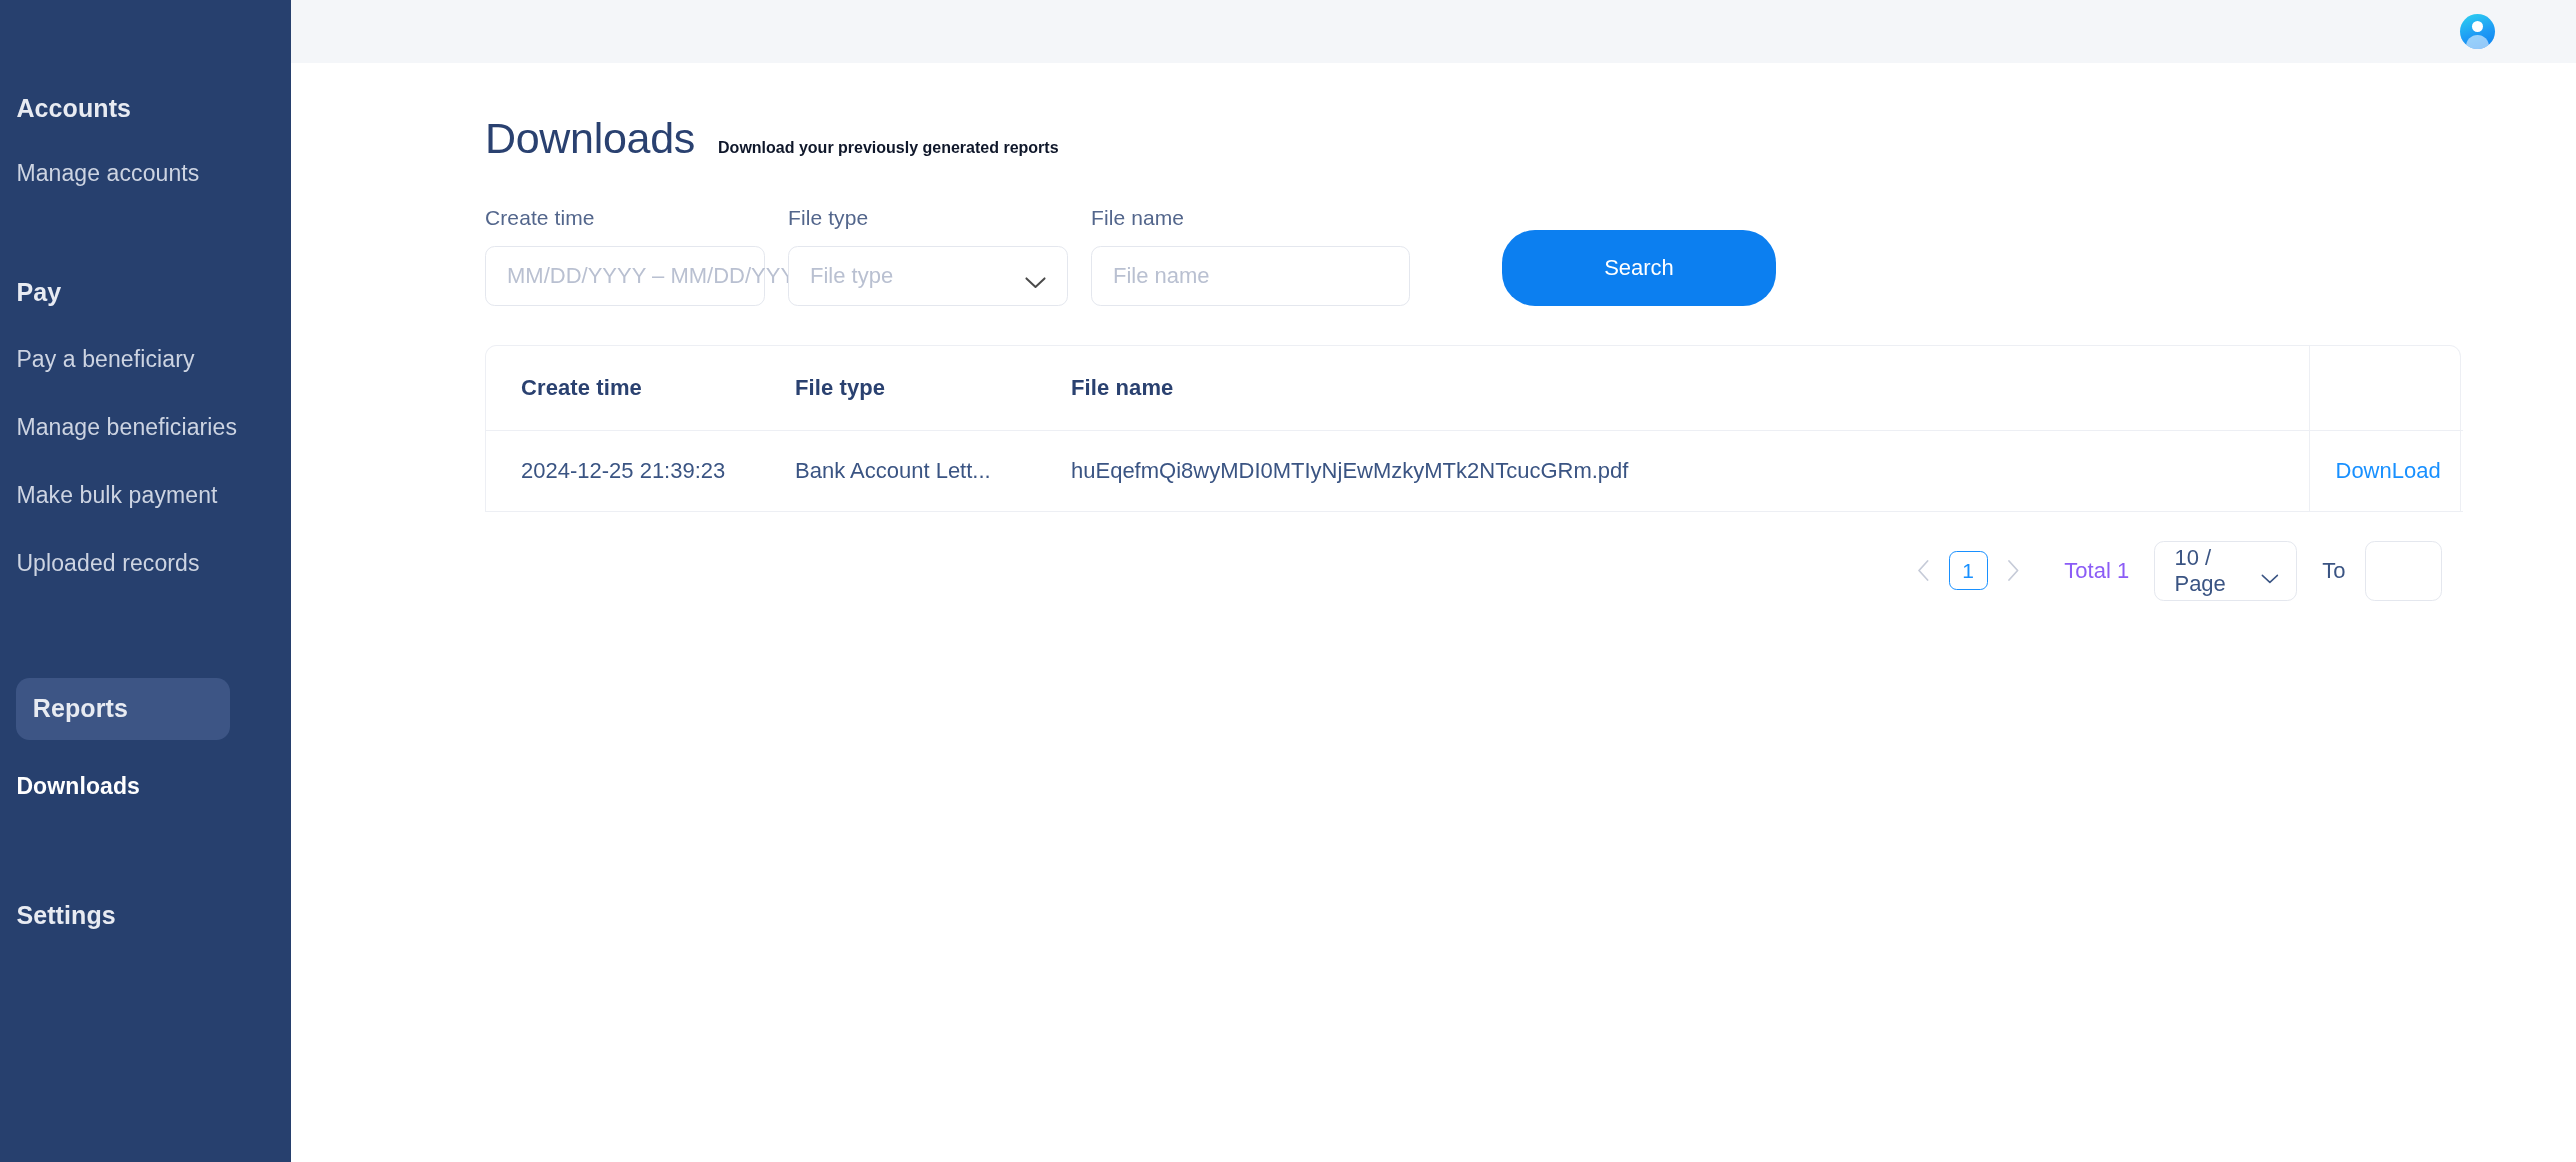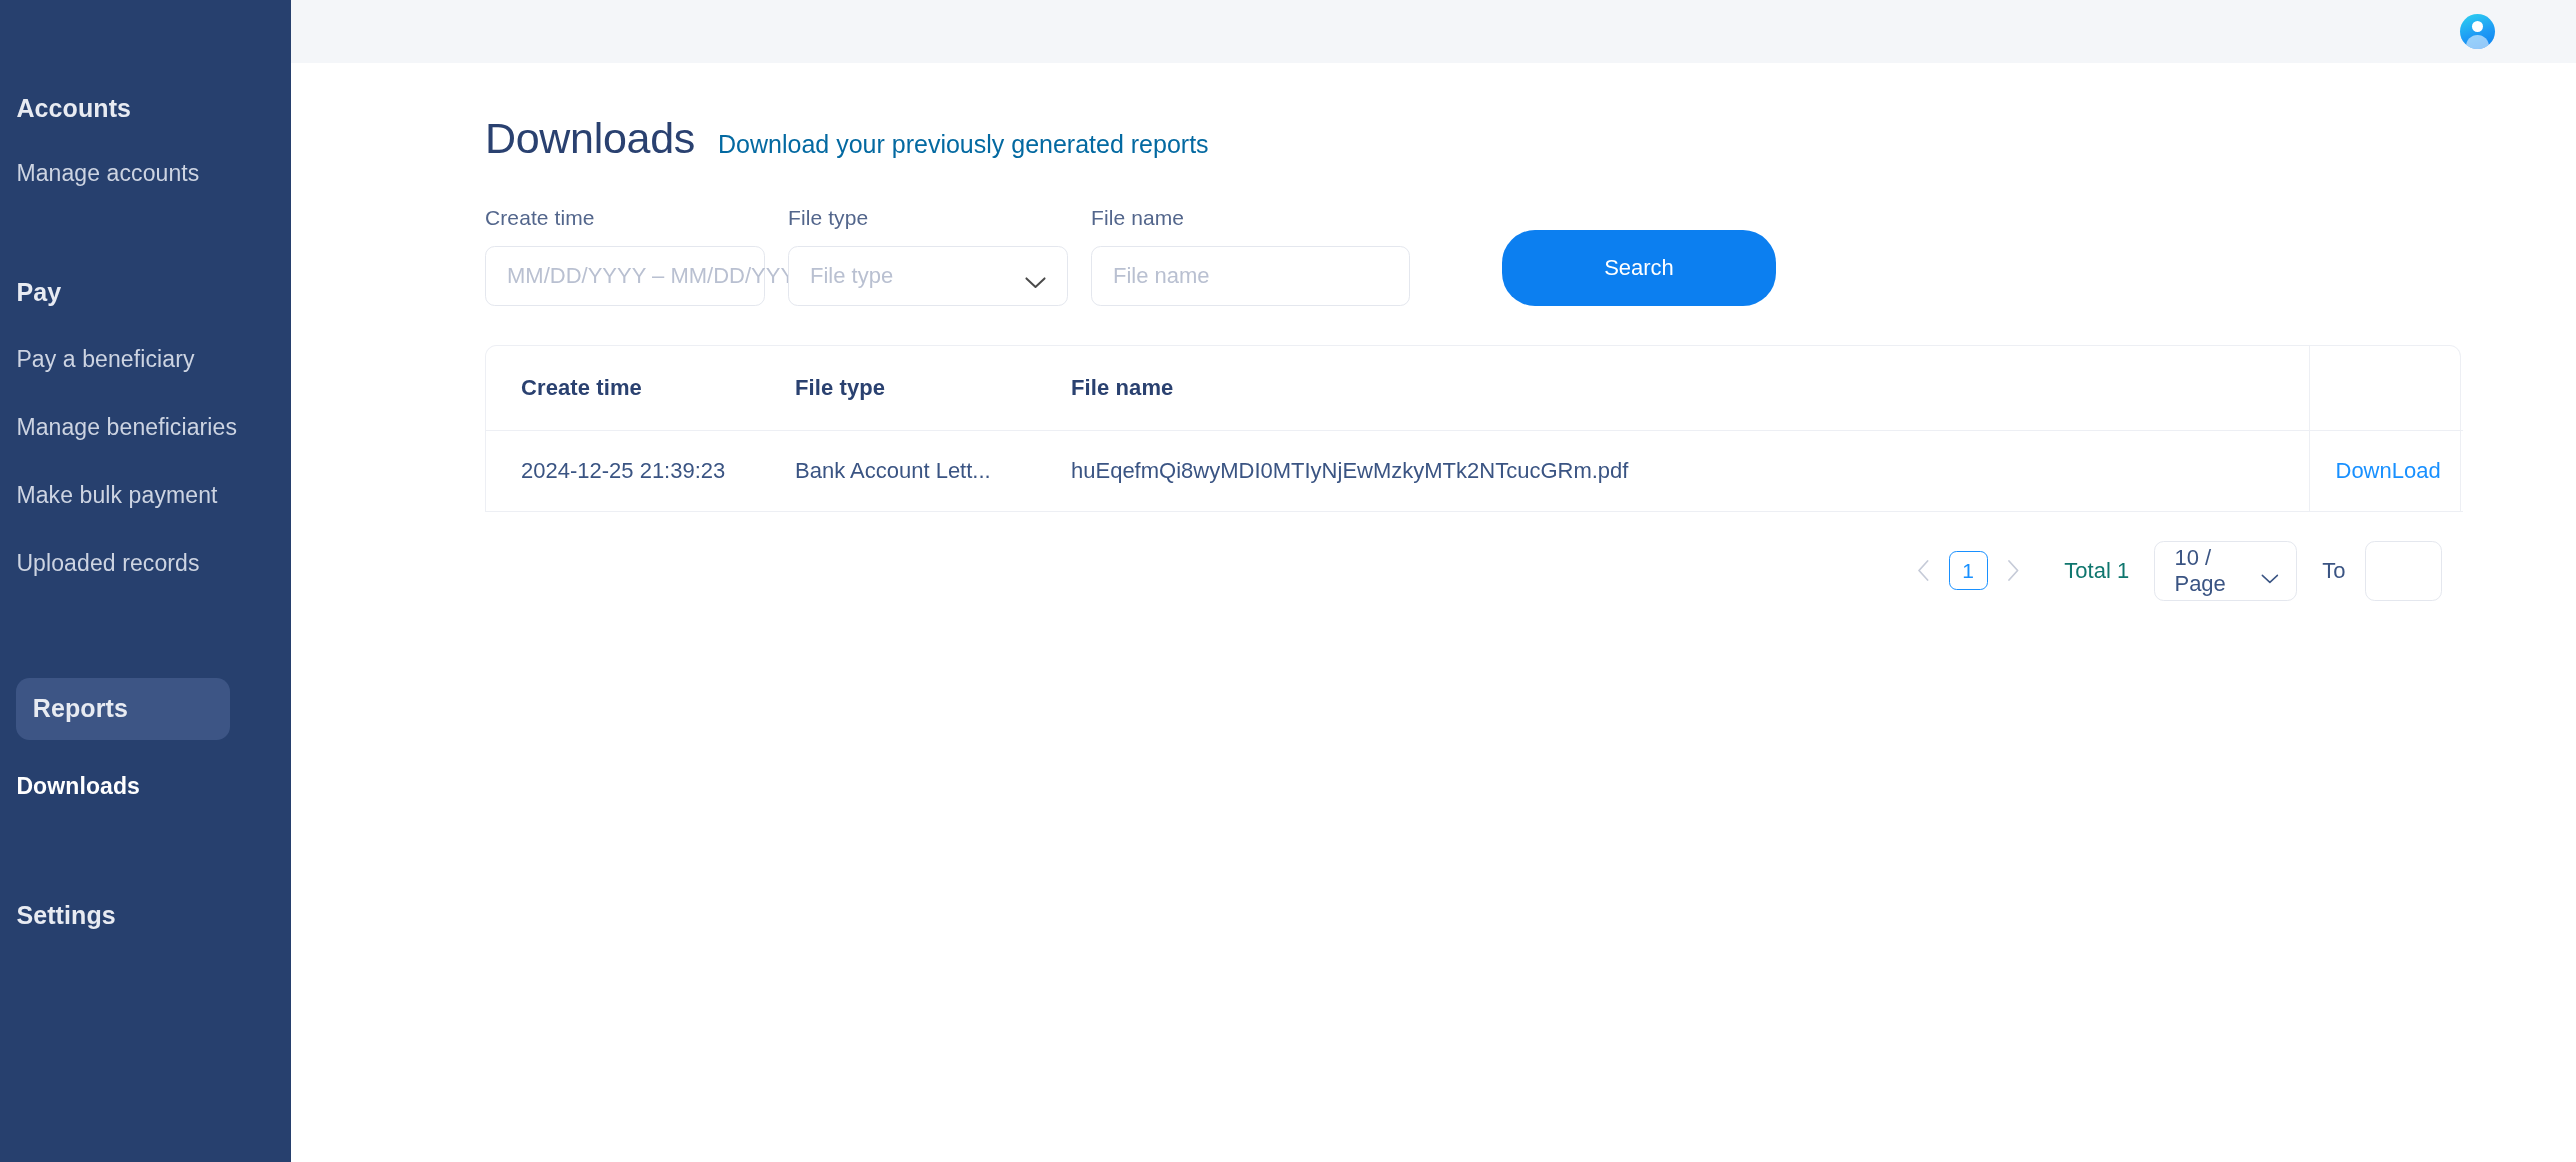--- a/index.html
+++ b/index.html
@@ -131,23 +131,23 @@
   }
 
   .page-title {
     font-size: 43px;
     font-weight: normal;
     color: #2A4170;
     letter-spacing: -0.3px;
   }
 
   .page-subtitle {
-    font-size: 25px;
-    color: #0369a1;
-    font-weight: normal;
+    font-size: 16px;
+    color: #0f172a;
+    font-weight: bold;
   }
 
   
   .filters {
     display: flex;
     align-items: flex-end;
     gap: 23px;
     margin-bottom: 39px;
   }
 
@@ -262,21 +262,21 @@
     border-radius: 7.7px;
     color: #1890FF;
     font-size: 21px;
     display: flex; align-items: center; justify-content: center;
     margin: 0 8.7px;
     cursor: pointer;
   }
 
   .pg-total {
     font-size: 22px;
-    color: #0f766e;
+    color: #8b5cf6;
     margin-left: 35px;
     margin-right: 25px;
     white-space: nowrap;
   }
 
   .pg-size {
     width: 143px; height: 60px;
     border: 1px solid #E4E7EE;
     border-radius: 9.7px;
     display: flex; align-items: center; justify-content: space-between;

